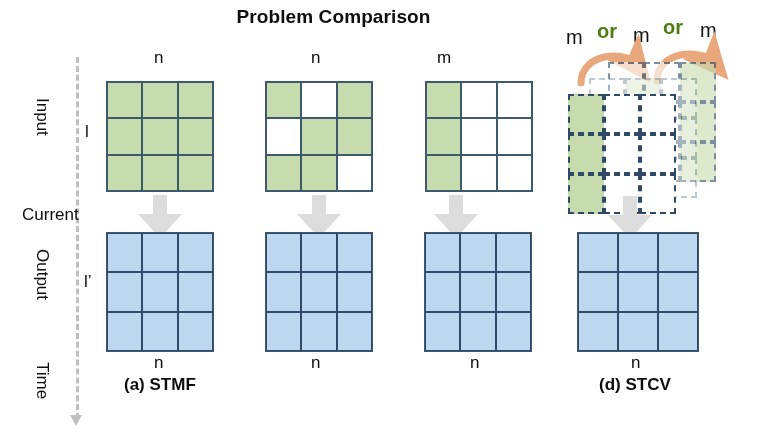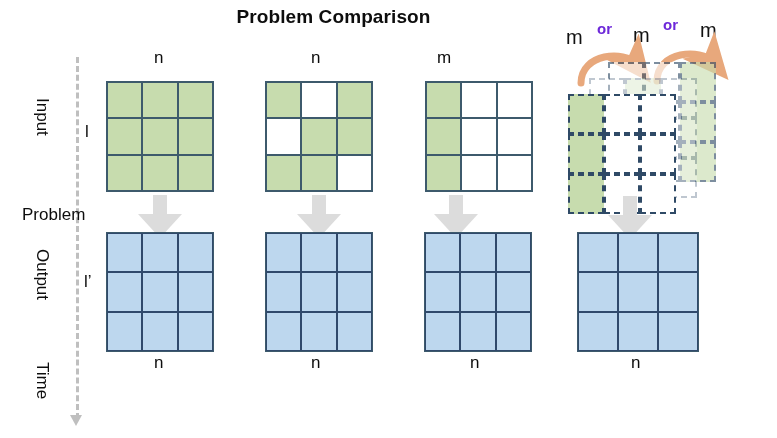--- a/index.html
+++ b/index.html
@@ -43,40 +43,40 @@
   .dmtx{position:absolute;display:grid;grid-template-columns:repeat(3,1fr);
         grid-template-rows:repeat(3,1fr);box-sizing:border-box;}
   .dmtx .dcell{box-sizing:border-box;border:2px dashed #2f4a66;}
   .dg{background:#c7dcae;}
   .dw{background:#ffffff;}
   .fade{opacity:.30;}
   .fade2{opacity:.62;}
 
   
   .mlab{position:absolute;font-size:20px;color:#111;}
-  .orlab{position:absolute;font-size:15px;color:#6d28d9;font-weight:bold;}
+  .orlab{position:absolute;font-size:20px;color:#4d7c0f;font-weight:bold;}
 
   
   .cap{position:absolute;font-size:17px;font-weight:bold;white-space:nowrap;}
   .dimlab{position:absolute;font-size:17px;white-space:nowrap;}
 
   svg{position:absolute;overflow:visible;}
 </style>
 </head>
 <body>
 
 <div class="stage">
 
   <div id="title">Problem Comparison</div>
 
   <div class="axis-line"></div>
   <div class="axis-head"></div>
 
   <div class="vlabel" style="left:52px;top:98px;">Input</div>
-  <div class="hlabel" style="left:22px;top:205px;">Problem</div>
+  <div class="hlabel" style="left:22px;top:205px;">Current</div>
   <div class="vlabel" style="left:52px;top:249px;">Output</div>
   <div class="vlabel" style="left:52px;top:362px;">Time</div>
 
   <div class="hlabel" style="left:85px;top:122px;">l</div>
   <div class="hlabel" style="left:84px;top:272px;">l’</div>
 
   <div class="dimlab" style="left:154px;top:48px;">n</div>
 
   <div class="mtx solid" id="mtx-a-in" style="left:106px;top:81px;width:108px;height:111px;">
       <div class="cell g"></div>
@@ -101,20 +101,21 @@
       <div class="cell b"></div>
       <div class="cell b"></div>
       <div class="cell b"></div>
       <div class="cell b"></div>
       <div class="cell b"></div>
       <div class="cell b"></div>
       <div class="cell b"></div>
     </div>
 
   <div class="dimlab" style="left:154px;top:353px;">n</div>
+  <div class="cap" style="left:124px;top:375px;">(a) STMF</div>
 
   <div class="dimlab" style="left:311px;top:48px;">n</div>
 
   <div class="mtx solid" id="mtx-b-in" style="left:265px;top:81px;width:108px;height:111px;">
       <div class="cell g"></div>
       <div class="cell w"></div>
       <div class="cell g"></div>
       <div class="cell w"></div>
       <div class="cell g"></div>
       <div class="cell g"></div>
@@ -236,14 +237,15 @@
       <div class="cell b"></div>
       <div class="cell b"></div>
       <div class="cell b"></div>
       <div class="cell b"></div>
       <div class="cell b"></div>
       <div class="cell b"></div>
       <div class="cell b"></div>
     </div>
 
   <div class="dimlab" style="left:631px;top:353px;">n</div>
+  <div class="cap" style="left:599px;top:375px;">(d) STCV</div>
 
 </div>
 
 </body></html>

